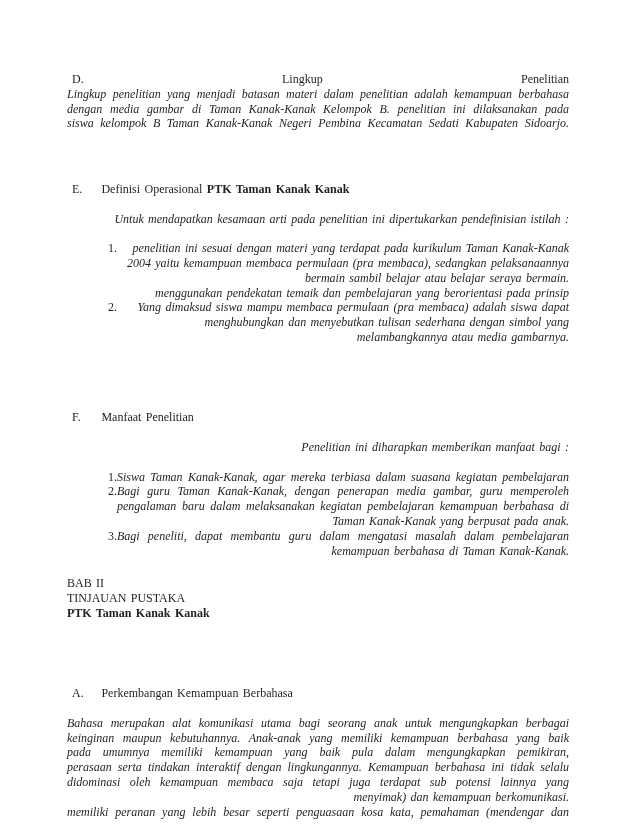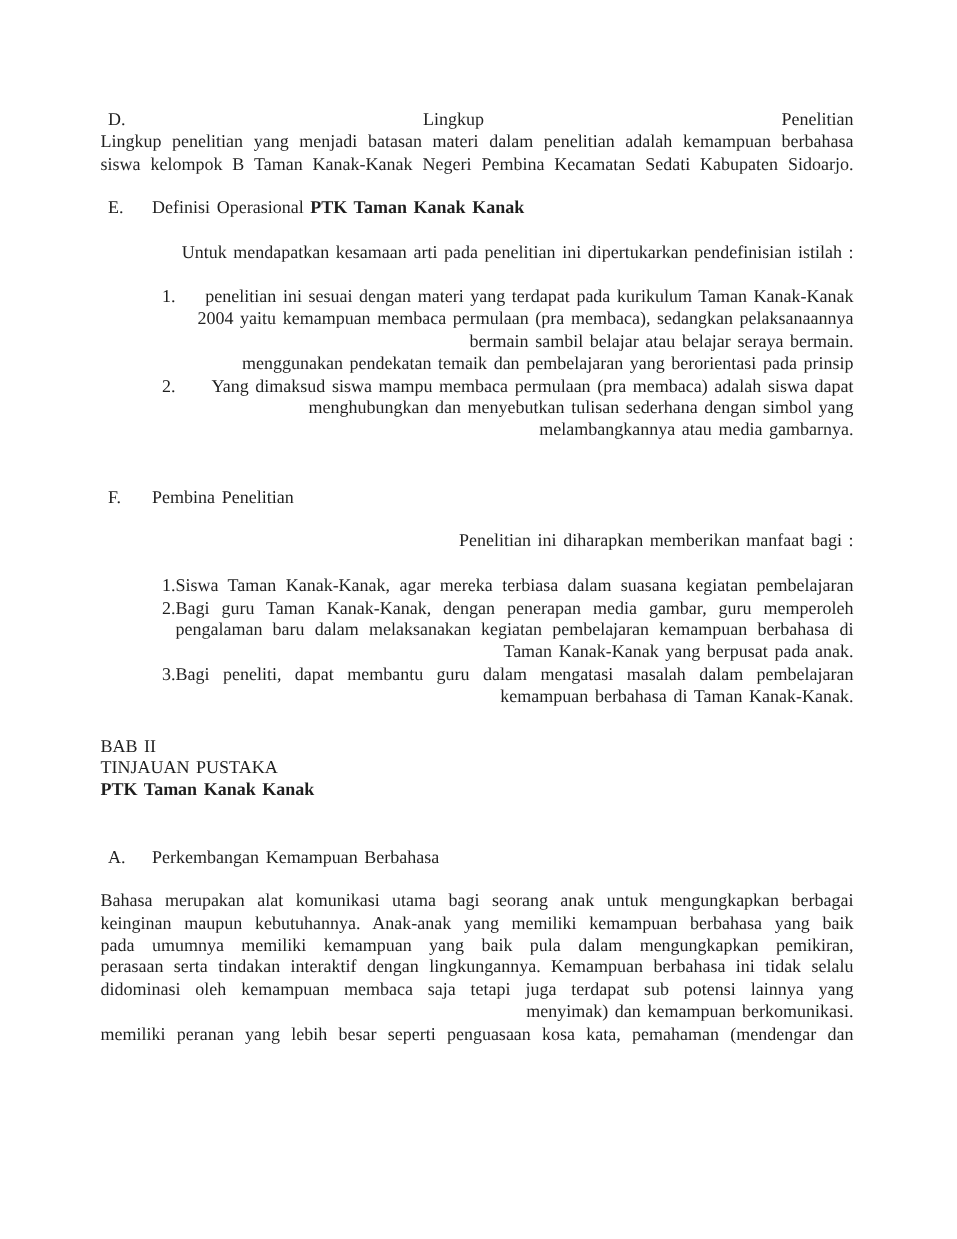--- a/index.html
+++ b/index.html
@@ -15,34 +15,35 @@
     width: 638px; height: 826px;
     padding: 72px 69px 0 67px;
     background: #ffffff;
   }
   
   .ln {
     line-height: 14.8px;
     height: 14.8px;
     text-align: justify;
     text-align-last: justify;
+    font-style: italic;
     -moz-text-align-last: justify;
   }
   .rag {
     text-align: right;
     text-align-last: auto;
     -moz-text-align-last: auto;
     word-spacing: 1.4px;
   }
   .sp  { height: 14.8px; }      
   .sp2 { height: 29.6px; }      
   .sp-lg { height: 18px; }      
 
   
-  .hrow { line-height: 14.8px; height: 14.8px; padding-left: 5px; word-spacing: 1.4px; }
+  .hrow { line-height: 14.8px; height: 14.8px; padding-left: 5px; word-spacing: 1.4px; margin-top: 36px; }
   .hletter { display: inline-block; width: 25px; }
 
   
   .jhead {
     display: flex; justify-content: space-between;
     line-height: 14.8px; height: 14.8px; padding-left: 5px;
   }
 
   
   .li { display: flex; }
@@ -56,20 +57,21 @@
 <body>
 
 <div class="page">
 
   <div class="jhead">
     <span>D.</span>
     <span>Lingkup</span>
     <span>Penelitian</span>
   </div>
   <div class="ln">Lingkup penelitian yang menjadi batasan materi dalam penelitian adalah kemampuan berbahasa</div>
+  <div class="ln">dengan media gambar di Taman Kanak-Kanak Kelompok B. penelitian ini dilaksanakan pada</div>
   <div class="ln">siswa kelompok B Taman Kanak-Kanak Negeri Pembina Kecamatan Sedati Kabupaten Sidoarjo.</div>
 
   <div class="sp"></div>
 
   <div class="hrow">
     <span class="hletter">E.</span>
     <span>Definisi Operasional</span>
     <span class="bold">PTK Taman Kanak Kanak</span>
   </div>
 
@@ -94,21 +96,21 @@
       <div class="ln rag">Yang dimaksud siswa mampu membaca permulaan (pra membaca) adalah siswa dapat</div>
       <div class="ln rag">menghubungkan dan menyebutkan tulisan sederhana dengan simbol yang</div>
       <div class="ln rag">melambangkannya atau media gambarnya.</div>
     </div>
   </div>
 
   <div class="sp2"></div>
 
   <div class="hrow">
     <span class="hletter">F.</span>
-    <span>Pembina Penelitian</span>
+    <span>Manfaat Penelitian</span>
   </div>
 
   <div class="sp"></div>
 
   <div class="ln rag">Penelitian ini diharapkan memberikan manfaat bagi :</div>
 
   <div class="sp"></div>
 
   <div class="li">
     <div class="li-num rag">1.</div>

